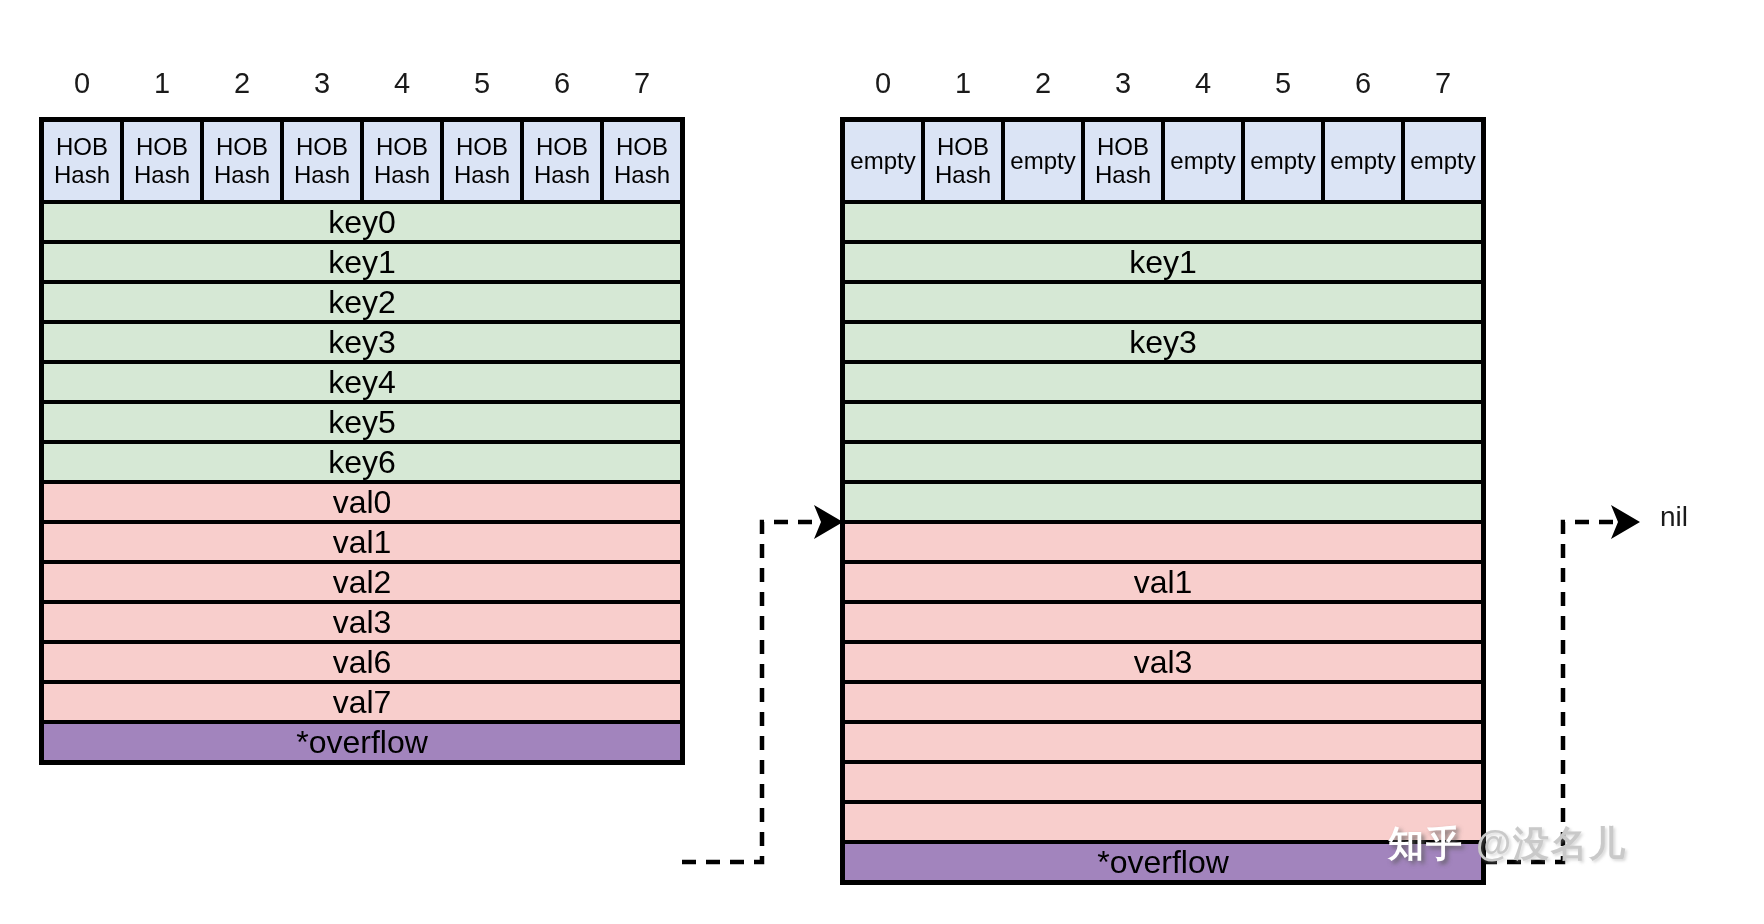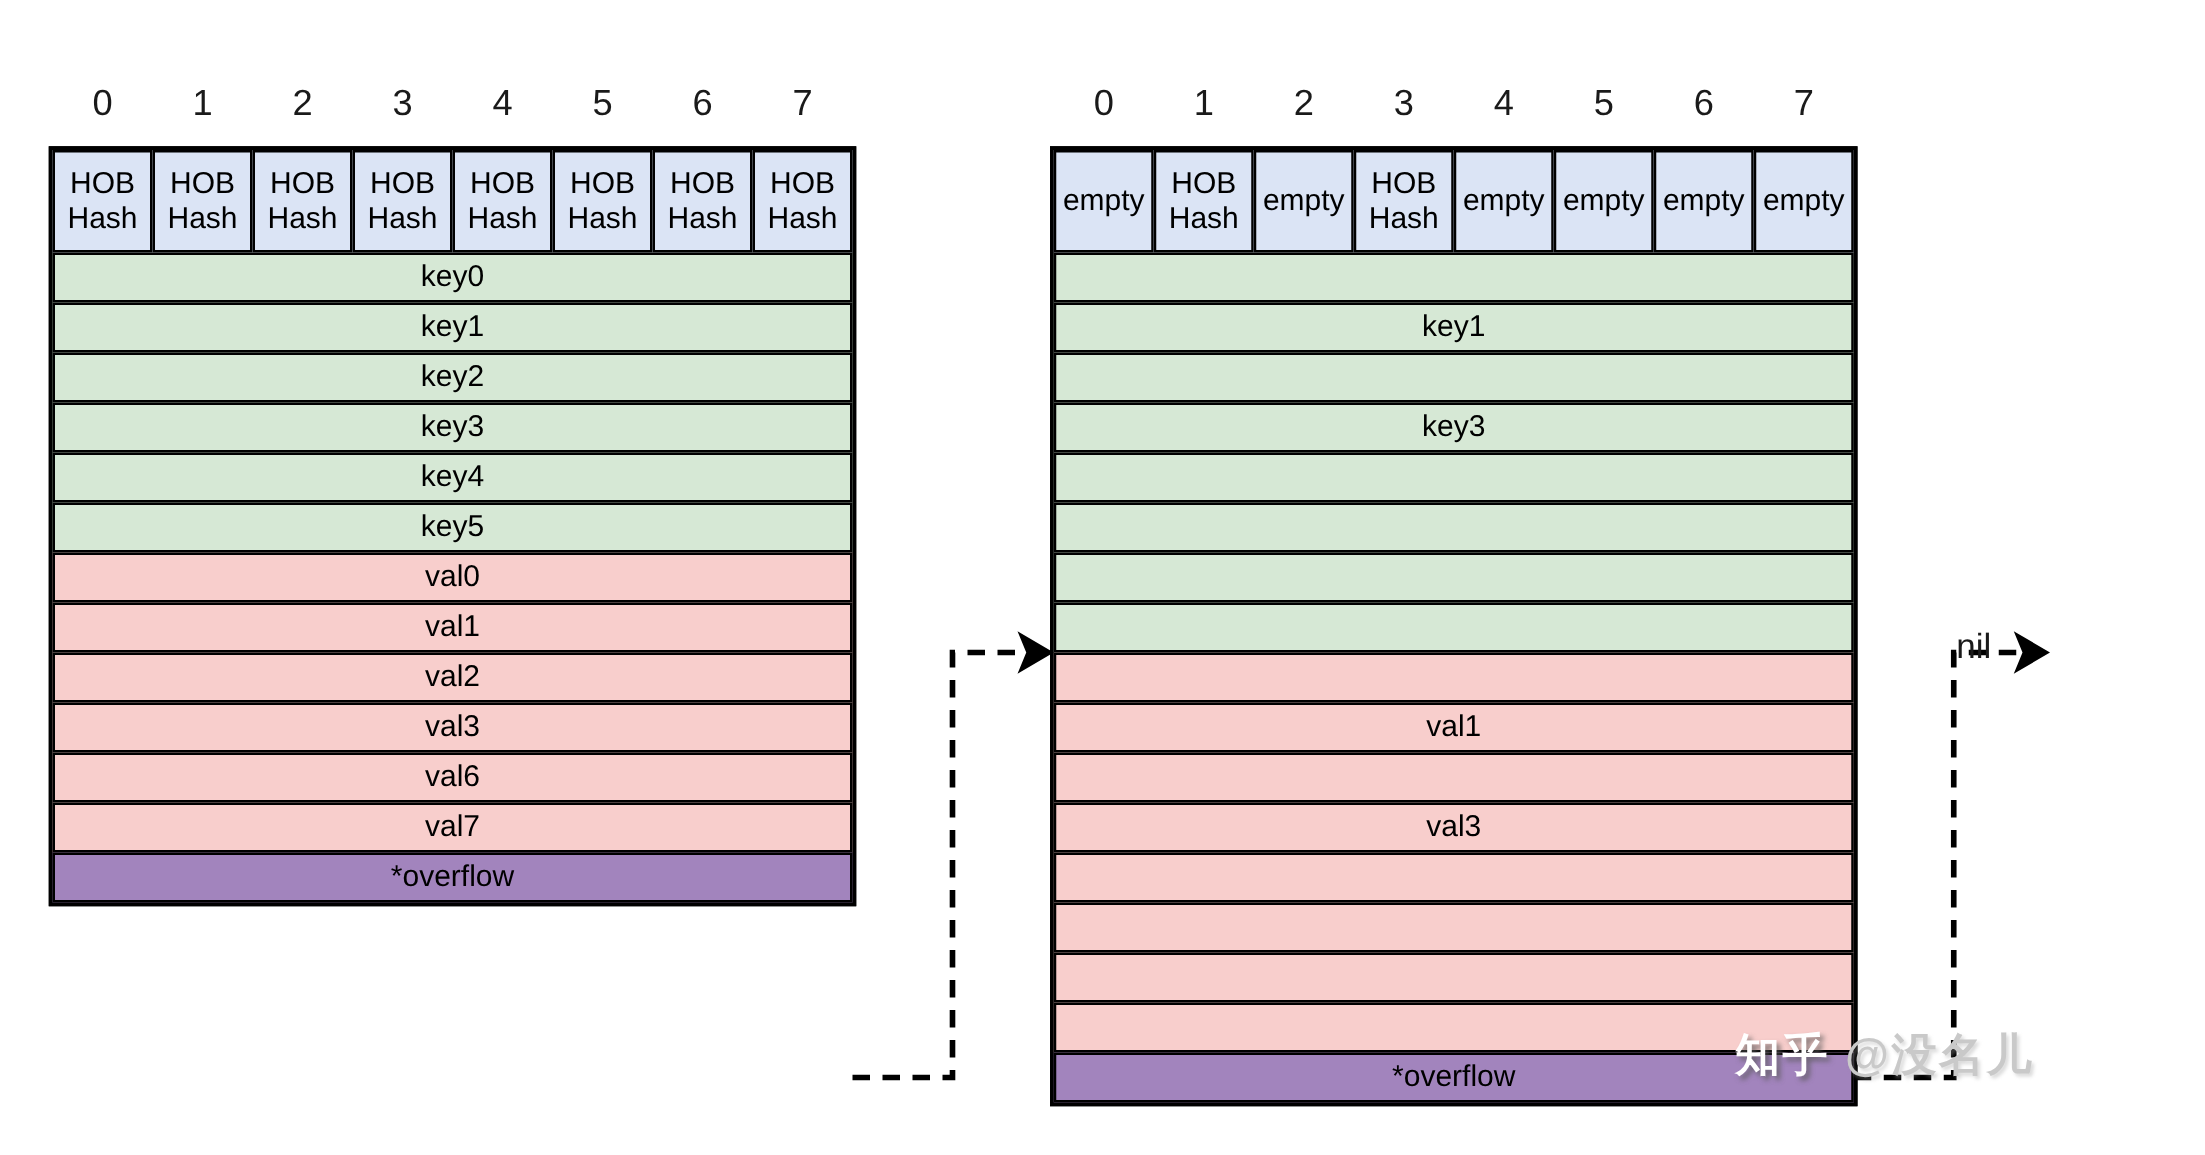--- a/index.html
+++ b/index.html
@@ -58,35 +58,35 @@
     font-size:24px;
     line-height:1.18;
     overflow:hidden;
   }
   .row{
     height:40px;
     border:2px solid var(--border);
     display:flex;
     align-items:center;
     justify-content:center;
-    font-size:24px;
+    font-size:32px;
     line-height:1;
   }
   .row.key{background:var(--key-fill);}
   .row.val{background:var(--val-fill);}
   .row.overflow{background:var(--overflow-fill);}
   .arrows{
     position:absolute;
     left:0;top:0;
     width:1764px;height:924px;
     pointer-events:none;
   }
   .nil-label{
     position:absolute;
-    left:1565px;
+    left:1660px;
     top:501px;
     font-size:28px;
     color:#1a1a1a;
   }
   .watermark{
     position:absolute;
     left:1388px;
     top:820px;
     font-size:36px;
     font-weight:bold;
@@ -127,20 +127,21 @@
     <div class="cell">HOB Hash</div>
     <div class="cell">HOB Hash</div>
     <div class="cell">HOB Hash</div>
   </div>
   <div class="row key">key0</div>
   <div class="row key">key1</div>
   <div class="row key">key2</div>
   <div class="row key">key3</div>
   <div class="row key">key4</div>
   <div class="row key">key5</div>
+  <div class="row key">key6</div>
   <div class="row val">val0</div>
   <div class="row val">val1</div>
   <div class="row val">val2</div>
   <div class="row val">val3</div>
   <div class="row val">val6</div>
   <div class="row val">val7</div>
   <div class="row overflow">*overflow</div>
 </div>
 
 <div class="indices" style="left:843px">

